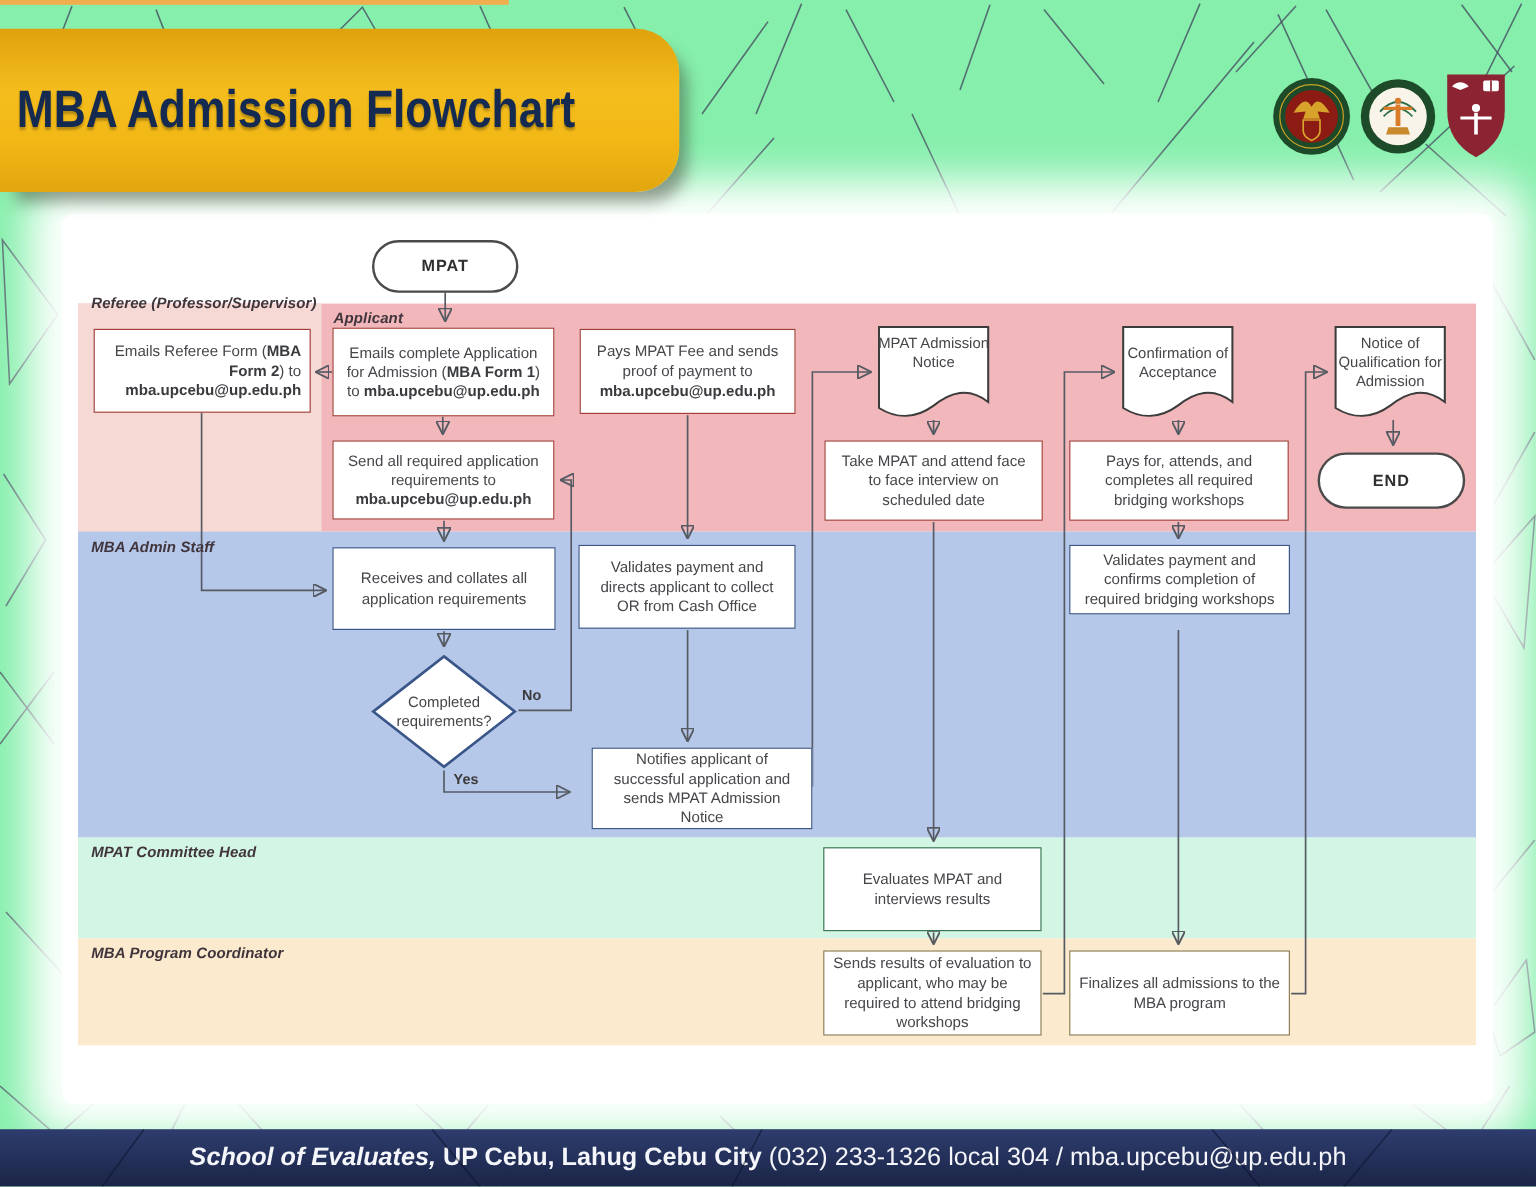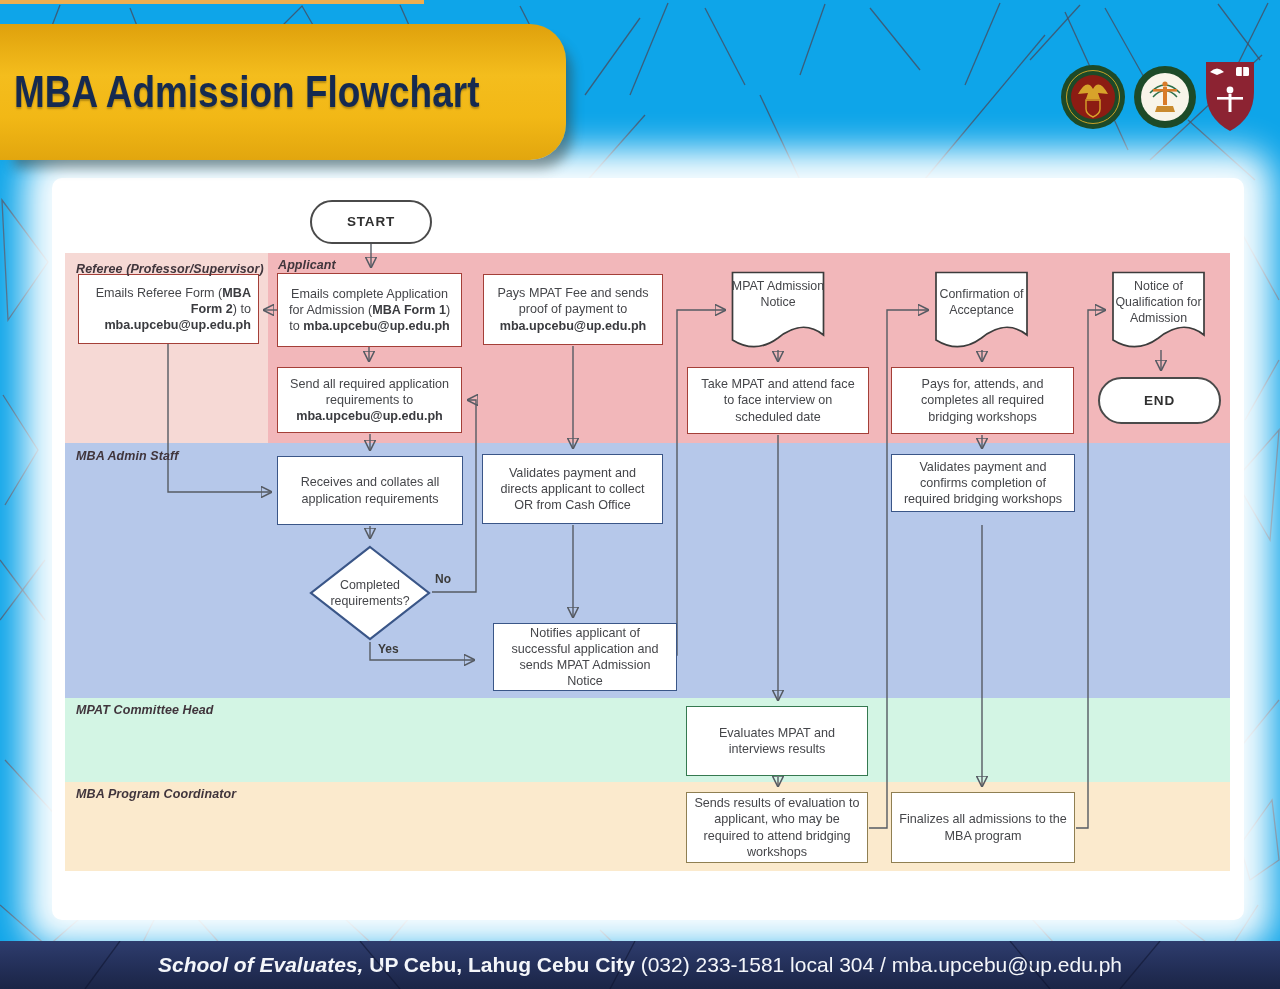--- a/index.html
+++ b/index.html
@@ -1,16 +1,16 @@
 <!DOCTYPE html>
 <html style="--banner_gold: #f2b816; --title_navy: #152a50; --footer_navy: #232f58; --lane_referee: #f6d9d5; --lane_applicant: #f2b7ba; --lane_admin: #b6c8ea; --lane_mpat: #d3f5e4; --lane_coordinator: #fbeacd; --border_red: #a43f38; --border_navy: #3a5688; --border_green: #357950; --border_tan: #8f7f52; --line: #565b63;"><head>
 <meta charset="utf-8">
 <style>
   html,body{margin:0;padding:0;background:#e9e9e9;}
-  .page{position:relative;width:1280px;height:989px;background:#0ea5e9;overflow:hidden;
+  .page{position:relative;width:1280px;height:989px;background:#86efac;overflow:hidden;
         font-family:"Liberation Sans",sans-serif;}
   .abs{position:absolute;}
   
   .bg-pattern{position:absolute;left:0;top:0;z-index:0;}
   .bg-pattern path{stroke:#454c60;stroke-width:1.3;fill:none;opacity:.8;}
   .chart-glow{position:absolute;left:52px;top:178px;width:1192px;height:742px;background:#fff;
               border-radius:10px;box-shadow:0 0 34px 28px rgba(255,255,255,.97);z-index:1;}
   
   .top-strip{position:absolute;left:0;top:0;width:424px;height:4px;background:#f0ae4e;z-index:6;}
   .banner{position:absolute;left:0;top:24px;width:566px;height:136px;z-index:6;
@@ -137,21 +137,21 @@
       <path d="M13,37 h26 v2.6 h-26 z" fill="#ffffff"></path>
     </svg>
   </div>
 
   <div class="lane" style="top:253px;height:190px;background:var(--lane_applicant);"></div>
   <div class="abs" style="left:65px;top:253px;width:203px;height:190px;background:var(--lane_referee);z-index:2;"></div>
   <div class="lane" style="top:443px;height:255px;background:var(--lane_admin);"></div>
   <div class="lane" style="top:698px;height:84px;background:var(--lane_mpat);"></div>
   <div class="lane" style="top:782px;height:89px;background:var(--lane_coordinator);"></div>
 
-  <div class="lane-label" style="left:76px;top:262px;">Referee (Professor/Supervisor)</div>
+  <div class="lane-label" style="left:76px;top:246px;">Referee (Professor/Supervisor)</div>
   <div class="lane-label" style="left:278px;top:258px;">Applicant</div>
   <div class="lane-label" style="left:76px;top:449px;">MBA Admin Staff</div>
   <div class="lane-label" style="left:76px;top:703px;">MPAT Committee Head</div>
   <div class="lane-label" style="left:76px;top:787px;">MBA Program Coordinator</div>
 
   <svg class="edges" width="1280" height="989" viewBox="0 0 1280 989">
     <defs>
       <marker id="arr" viewBox="0 0 10 10" refX="9" refY="5" markerWidth="8.5" markerHeight="8" orient="auto">
         <path d="M0,0 L10,5 L0,10 Z" fill="#1c1c1c"></path>
       </marker>
@@ -174,21 +174,21 @@
     <path marker-end="url(#arr)" d="M982,350 L982,361"></path>
     <path marker-end="url(#arr)" d="M982,435 L982,448"></path>
     <path marker-end="url(#arr)" d="M982,525 L982,786"></path>
     <path marker-end="url(#arr)" d="M1076,828 L1088,828 L1088,310 L1105,310"></path>
     <path marker-end="url(#arr)" d="M1161,350 L1161,370"></path>
   </svg>
 
   <div class="edge-label" style="left:435px;top:572px;">No</div>
   <div class="edge-label" style="left:378px;top:642px;">Yes</div>
 
-  <div class="node pill" style="left:310px;top:200px;width:122px;height:44px;">START</div>
+  <div class="node pill" style="left:310px;top:200px;width:122px;height:44px;">MPAT</div>
   <div class="node pill" style="left:1098px;top:377px;width:123px;height:47px;">END</div>
 
   <div class="node red" style="left:78px;top:274px;width:181px;height:70px;text-align:right;">
     <div><span>Emails Referee Form (</span><b>MBA Form 2</b><span>) to </span><b>mba.upcebu@up.edu.ph</b></div>
   </div>
   <div class="node red" style="left:277px;top:273px;width:185px;height:74px;">
     <div><span>Emails complete Application for Admission (</span><b>MBA Form 1</b><span>) to </span><b>mba.upcebu@up.edu.ph</b></div>
   </div>
   <div class="node red" style="left:483px;top:274px;width:180px;height:71px;">
     <div><span>Pays MPAT Fee and sends proof of payment to </span><b>mba.upcebu@up.edu.ph</b></div>
@@ -236,16 +236,16 @@
   <div class="node tan" style="left:891px;top:792px;width:184px;height:71px;">Finalizes all admissions to the MBA program</div>
 
   <div class="footer">
     <svg class="footer-lines" width="1280" height="48" viewBox="0 0 1280 48">
       <path d="M120,0 L85,48"></path>
       <path d="M360,0 L400,48"></path>
       <path d="M635,0 L610,48"></path>
       <path d="M1010,0 L1050,48"></path>
       <path d="M1160,0 L1120,48"></path>
     </svg>
-    <span class="it">School of Evaluates,</span><span class="bd"> UP Cebu, Lahug Cebu City </span><span>(032) 233-1581 local 304 / mba.upcebu@up.edu.ph</span>
+    <span class="it">School of Evaluates,</span><span class="bd"> UP Cebu, Lahug Cebu City </span><span>(032) 233-1326 local 304 / mba.upcebu@up.edu.ph</span>
   </div>
 
 </div>
 
 </body></html>

